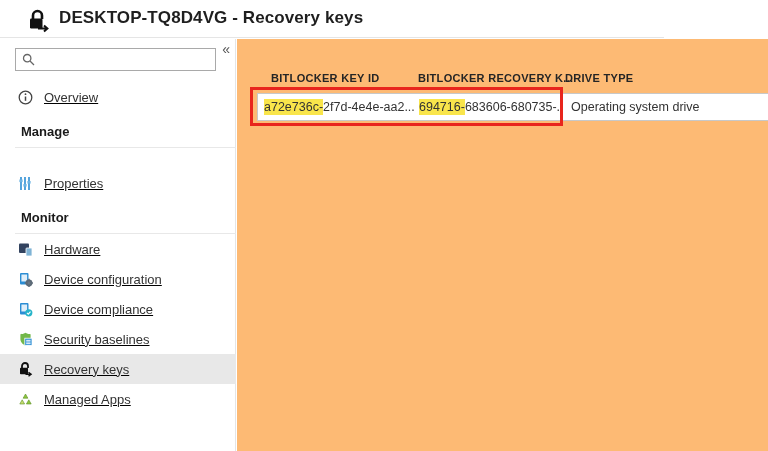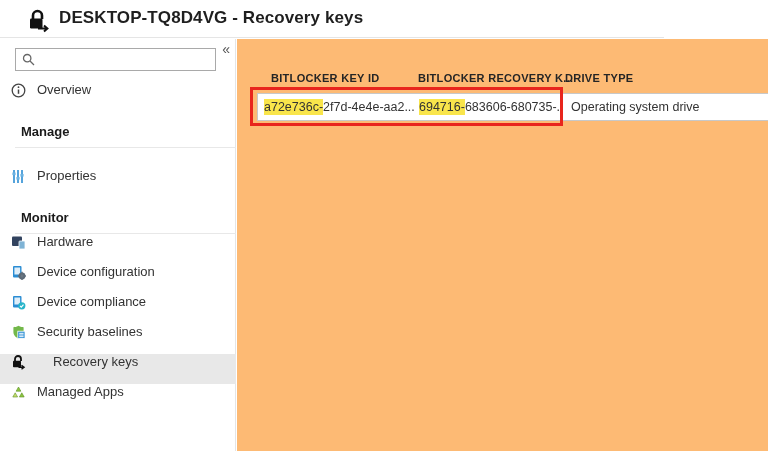--- a/index.html
+++ b/index.html
@@ -20,23 +20,23 @@
   .collapse { position:absolute; right:5px; top:3px; font-size:14px; color:#555;
               cursor:pointer; line-height:14px; }
   .searchbox { position:absolute; left:15px; top:9px; width:201px; height:23px;
                border:1px solid #a9a9a9; background:#fff; display:flex; align-items:center;
                padding:0 6px; }
   .searchbox svg { flex:0 0 auto; margin-right:8px; }
   .searchbox input { border:none; outline:none; width:100%; font-style:italic;
                      font-size:12px; color:#666; background:transparent;
                      font-family:"Liberation Sans", sans-serif; }
   .nav { position:absolute; left:0; top:43px; width:236px; }
-  .nav-item { height:30px; display:flex; padding-left:10px;
-              cursor:pointer; }
-  .nav-item.selected { background:#e8e8e8;gap:16px; }
+  .nav-item { height:30px; display:flex; align-items:center; padding-left:17px;
+              cursor:pointer;text-decoration:underline; }
+  .nav-item.selected { background:#e8e8e8; }
   .nav-item .ico { width:16px; height:16px; margin-right:11px; display:flex;
                    align-items:center; justify-content:center; flex:0 0 auto; }
   .nav-item .lbl { font-size:13px; color:#333; white-space:nowrap; }
   .nav-section { height:28px; margin-top:8px; position:relative; }
   .nav-section .slbl { position:absolute; left:21px; top:4px; font-size:13px;
                        font-weight:700; color:#1a1a1a; }
   .nav-section .sdiv { position:absolute; left:15px; right:0; bottom:0;
                        border-bottom:1px solid #e8e8e8; }
   .nav-item.pad-top { margin-top:20px; }
 

